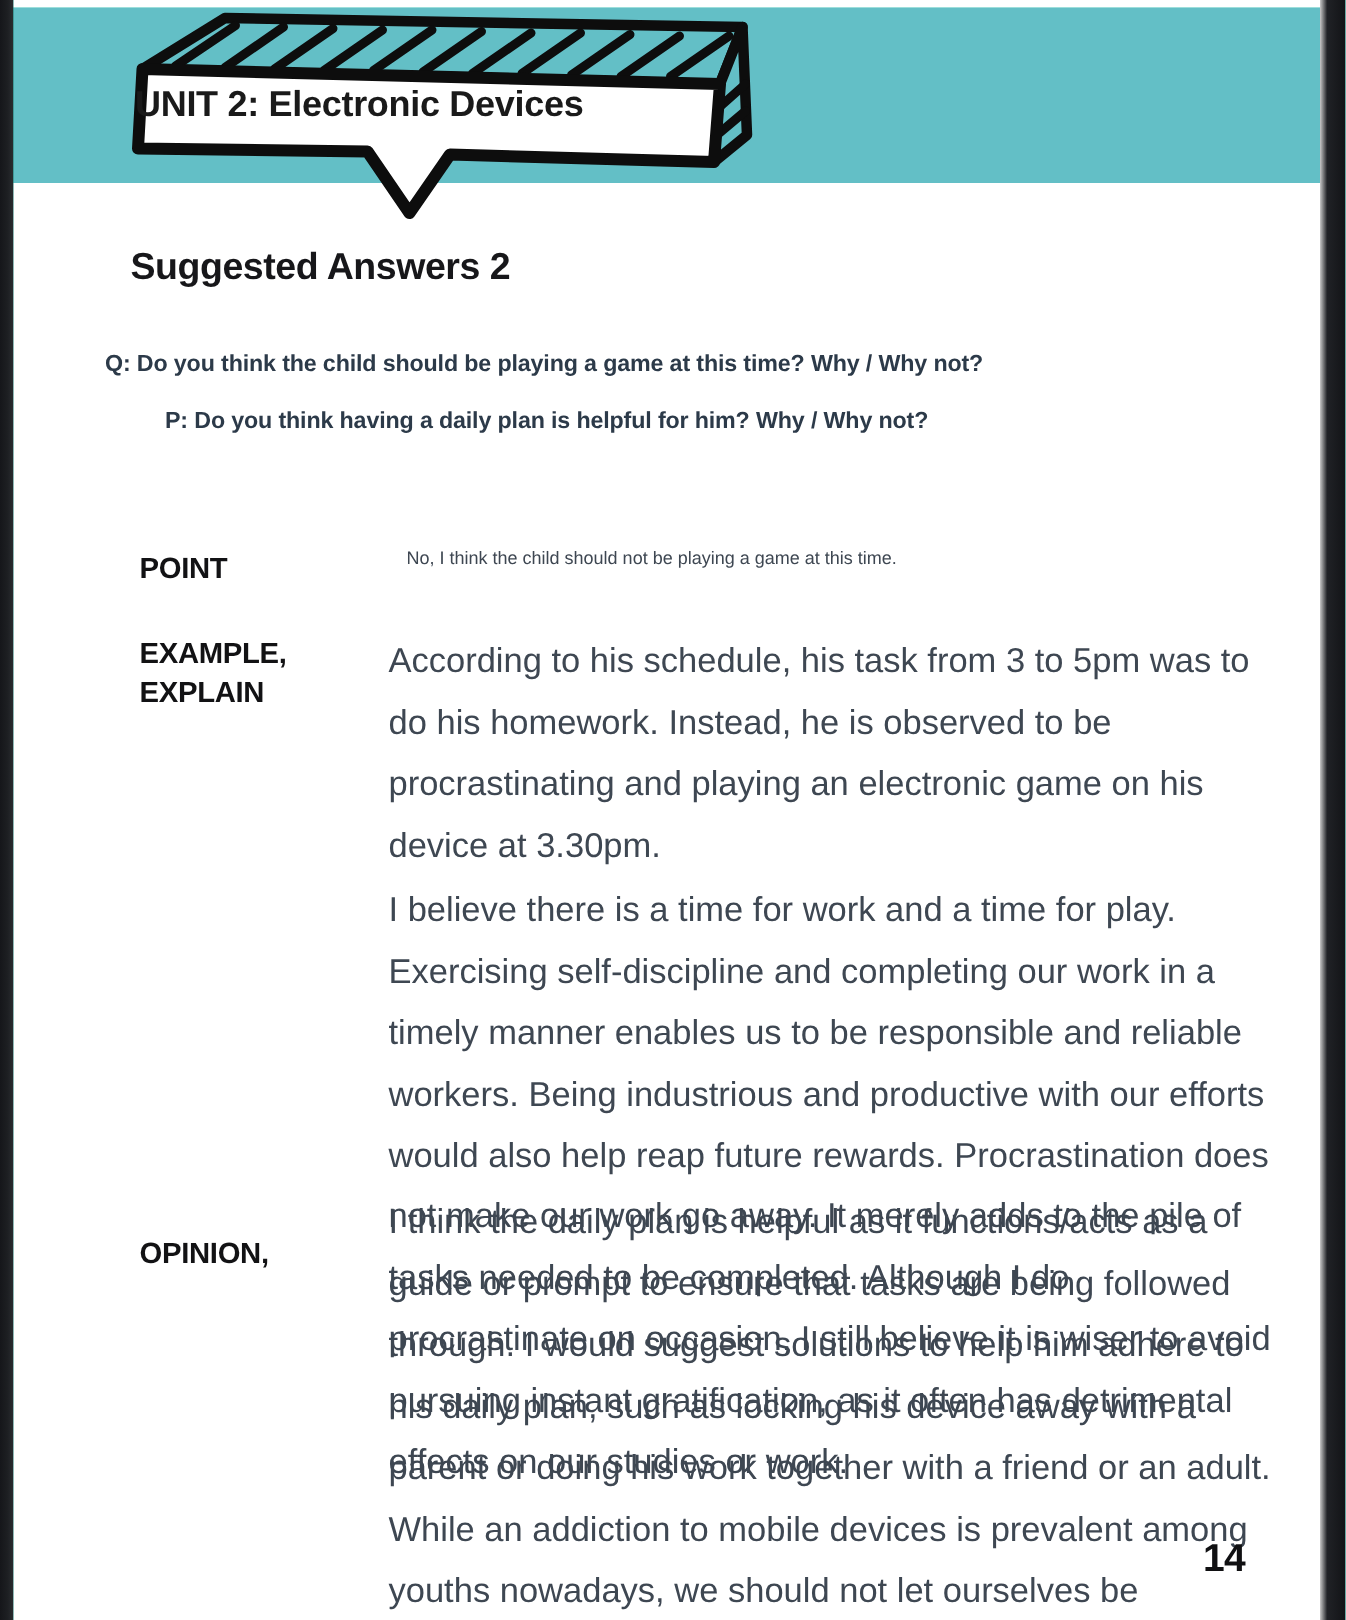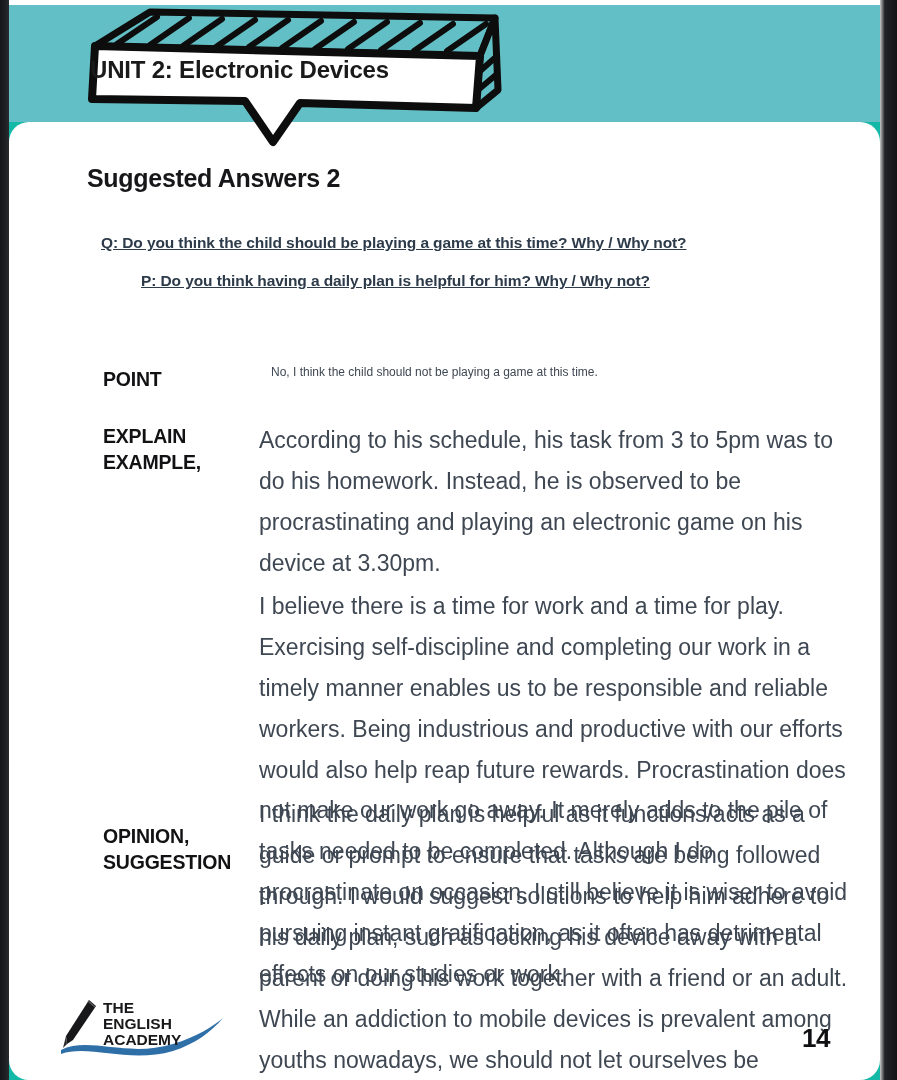--- a/index.html
+++ b/index.html
@@ -77,55 +77,53 @@
   }
 
   
   #content {
     position: absolute;
     left: 9px;
     right: 17px;
     top: 122px;
     bottom: 0;
     background: #ffffff;
-    border-radius: 20px;
   }
 
   #doc-title {
     position: absolute;
     left: 78px;
     top: 42px;
     font-size: 25px;
     font-weight: bold;
     color: #17171a;
     letter-spacing: -0.3px;
   }
 
   .qline {
     position: absolute;
-    left: 92px;
+    left: 61px;
     font-size: 15.5px;
     font-weight: bold;
     color: #2c3a49;
     letter-spacing: -0.1px;
     white-space: nowrap;
-    text-decoration: underline;
   }
   #q-line { top: 112px; }
   #p-line { top: 150px; margin-left: 40px; }
 
   
   .row {
     position: absolute;
     left: 0;
     right: 0;
   }
   .row-label {
     position: absolute;
-    left: 94px;
+    left: 84px;
     width: 175px;
     font-size: 19.5px;
     font-weight: bold;
     color: #121214;
     line-height: 1.32;
     letter-spacing: -0.2px;
   }
   .row-body {
     position: absolute;
     left: 250px;
@@ -216,51 +214,35 @@
 
     <div class="row" id="row-point">
       <div class="row-label">POINT</div>
       <div class="row-body">
         <p>No, I think the child should not be playing a game at this time.</p>
       </div>
     </div>
 
     <div class="row" id="row-example">
       <div class="row-label">
+        <div>EXAMPLE,</div>
         <div>EXPLAIN</div>
-        <div>EXAMPLE,</div>
       </div>
       <div class="row-body">
         <p>According to his schedule, his task from 3 to 5pm was to do his homework. Instead, he is observed to be procrastinating and playing an electronic game on his device at 3.30pm.</p>
         <p>I believe there is a time for work and a time for play. Exercising self-discipline and completing our work in a timely manner enables us to be responsible and reliable workers. Being industrious and productive with our efforts would also help reap future rewards. Procrastination does not make our work go away. It merely adds to the pile of tasks needed to be completed. Although I do procrastinate on occasion, I still believe it is wiser to avoid pursuing instant gratification, as it often has detrimental effects on our studies or work.</p>
       </div>
     </div>
 
     <div class="row" id="row-opinion">
       <div class="row-label">
         <div>OPINION,</div>
-        <div>SUGGESTION</div>
       </div>
       <div class="row-body">
         <p>I think the daily plan is helpful as it functions/acts as a guide or prompt to ensure that tasks are being followed through. I would suggest solutions to help him adhere to his daily plan, such as locking his device away with a parent or doing his work together with a friend or an adult. While an addiction to mobile devices is prevalent among youths nowadays, we should not let ourselves be enslaved by devices. We should bear our obligations and purposes in mind.</p>
       </div>
     </div>
 
-    <div id="logo">
-      <svg viewBox="0 0 180 62" xmlns="http://www.w3.org/2000/svg">
-
-        <g>
-          <path d="M34,4 L41,10 L18,44 L12,48 L11,40 Z" fill="#18181b"></path>
-          <path d="M12,48 L11,40 L8,52 Z" fill="#2a2a2d"></path>
-          <path d="M33,5 L40,11" stroke="#5a5a5e" stroke-width="1.4"></path>
-        </g>
-
-        <path d="M6,54 C34,40 72,62 118,48 C142,41 158,30 168,22 C156,36 140,48 118,55 C74,68 34,48 6,58 Z" fill="#2e6fa8"></path>
-        <text x="48" y="17" font-family="Liberation Sans, sans-serif" font-size="15.5" font-weight="bold" fill="#18181b">THE</text>
-        <text x="48" y="33" font-family="Liberation Sans, sans-serif" font-size="15.5" font-weight="bold" fill="#18181b">ENGLISH</text>
-        <text x="48" y="49" font-family="Liberation Sans, sans-serif" font-size="15.5" font-weight="bold" fill="#18181b">ACADEMY</text>
-      </svg>
-    </div>
 
     <div id="page-number">14</div>
 
   </div>
 </div>
 
 </body></html>

